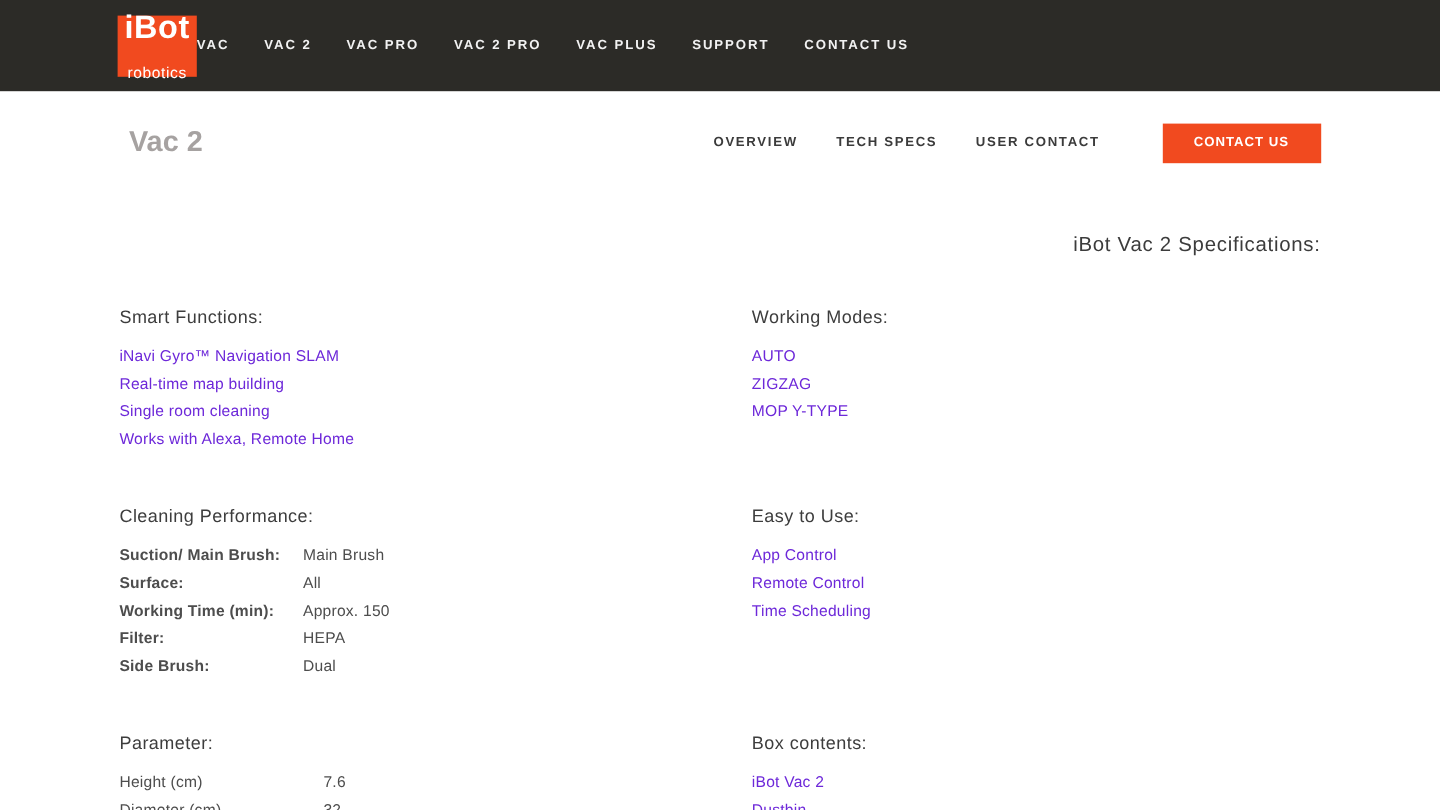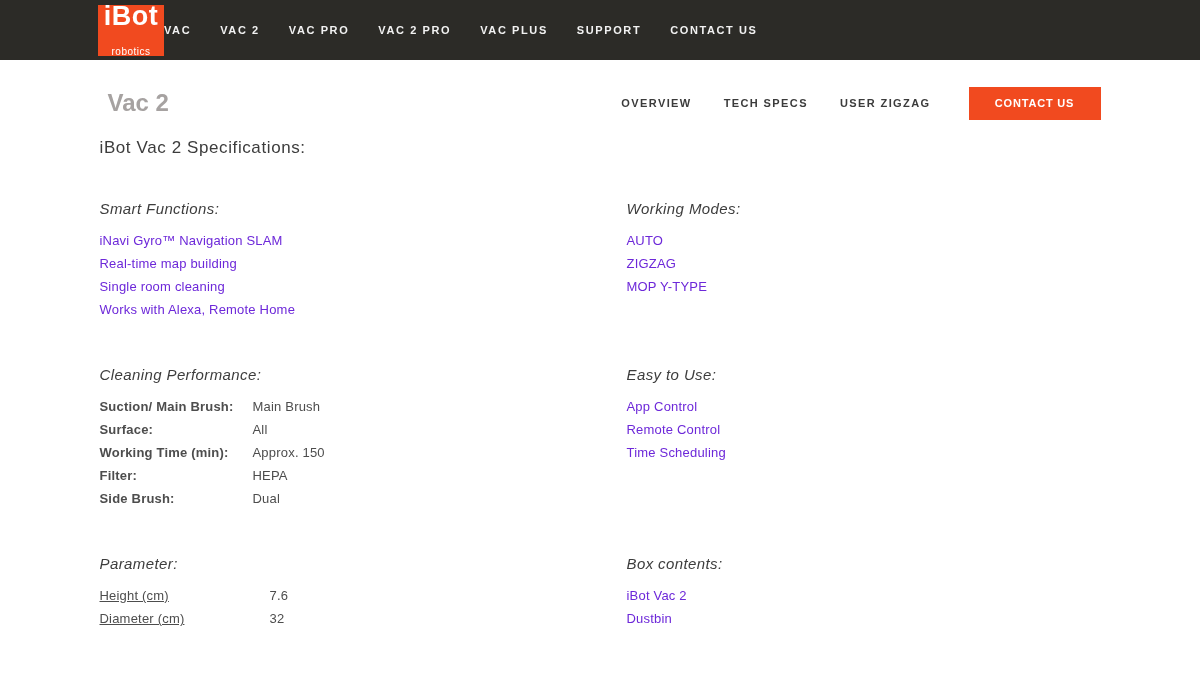--- a/index.html
+++ b/index.html
@@ -4,80 +4,80 @@
 <style>
   * { margin: 0; padding: 0; box-sizing: border-box; }
   html, body {
     width: 1200px; height: 675px; overflow: hidden;
     background: #ffffff;
     font-family: "Liberation Sans", "DejaVu Sans", sans-serif;
     color: #4d4d4d;
   }
   
   .top-header {
-    height: 60px; background: #2c2b27;
+    height: 76px; background: #2c2b27;
     display: flex; align-items: center;
     padding-left: 98px;
   }
   .logo-box {
     width: 66px; height: 51px; background: #f14a1f;
     display: flex; flex-direction: column; align-items: center; justify-content: center;
     cursor: pointer; line-height: 1;
   }
   .logo-line1 { color: #ffffff; font-size: 27px; font-weight: bold; letter-spacing: 0.5px; }
-  .logo-line2 { color: #ffffff; font-size: 10px; margin-top: 17px; letter-spacing: 0.5px; }
+  .logo-line2 { color: #ffffff; font-size: 13px; margin-top: 17px; letter-spacing: 0.5px; }
   .top-nav { display: flex; gap: 29px; }
   .top-nav-item {
     color: #f2f2f2; font-size: 11px; font-weight: bold;
     letter-spacing: 1.6px; cursor: pointer; white-space: nowrap;
   }
   
   .sub-header {
     width: 1001px; margin: 0 auto; height: 78px;
     display: flex; align-items: center; justify-content: space-between;
     padding-top: 8px;
   }
   .product-title { color: #a6a2a1; font-size: 24px; font-weight: bold; margin-left: 8px; }
-  .sub-right { display: flex; align-items: center; gap: 38px; }
+  .sub-right { display: flex; align-items: center; gap: 52px; }
   .sub-links { display: flex; gap: 32px; }
   .sub-link {
     color: #3b3b3b; font-size: 11px; font-weight: bold;
     letter-spacing: 1.4px; cursor: pointer; white-space: nowrap;
   }
   .contact-btn {
     width: 132px; height: 33px; background: #f14a1f; border: none;
     color: #ffffff; font-size: 11px; font-weight: bold; letter-spacing: 0.8px;
     font-family: "Liberation Sans", sans-serif;
     cursor: pointer; display: flex; align-items: center; justify-content: center;
   }
   
   .main { width: 1001px; margin: 0 auto; }
   .specs-heading {
-    text-align: left; color: #3c3c3c; font-size: 17px;
-    letter-spacing: 0.6px; font-weight: normal;
+    text-align: right; color: #3c3c3c; font-size: 17px;
+    letter-spacing: 0.6px; margin-top: 40px; font-weight: normal;
   }
   .specs-grid {
     display: grid; grid-template-columns: 527px 1fr;
     margin-top: 42px;
   }
   .section { margin-bottom: 45px; }
   .section-title {
     color: #3d3d3d; font-size: 15px; font-weight: normal;
-    letter-spacing: 0.4px; margin-bottom: 12px; font-style: italic;
+    letter-spacing: 0.4px; margin-bottom: 12px;
   }
   .spec-list .spec-item {
     font-size: 13px; color: #6d28d9; line-height: 23px; letter-spacing: 0.2px;
   }
   .spec-table { border-collapse: collapse; }
   .spec-table td {
     font-size: 13px; color: #4d4d4d; line-height: 23px;
     letter-spacing: 0.2px; vertical-align: top;
   }
   .spec-table.perf td.lbl { width: 153px; font-weight: bold; }
-  .spec-table.param td.lbl { width: 170px; text-decoration: underline; }
+  .spec-table.param td.lbl { width: 170px; }
 </style>
 </head>
 <body>
 
 <header class="top-header">
   <div class="logo-box">
     <span class="logo-line1">iBot</span>
     <span class="logo-line2">robotics</span>
   </div>
   <nav class="top-nav">
@@ -90,21 +90,21 @@
     <span class="top-nav-item">CONTACT US</span>
   </nav>
 </header>
 
 <div class="sub-header">
   <div class="product-title">Vac 2</div>
   <div class="sub-right">
     <div class="sub-links">
       <span class="sub-link">OVERVIEW</span>
       <span class="sub-link">TECH SPECS</span>
-      <span class="sub-link">USER ZIGZAG</span>
+      <span class="sub-link">USER CONTACT</span>
     </div>
     <button class="contact-btn">CONTACT US</button>
   </div>
 </div>
 
 <main class="main">
   <h1 class="specs-heading">iBot Vac 2 Specifications:</h1>
 
   <div class="specs-grid">
 

